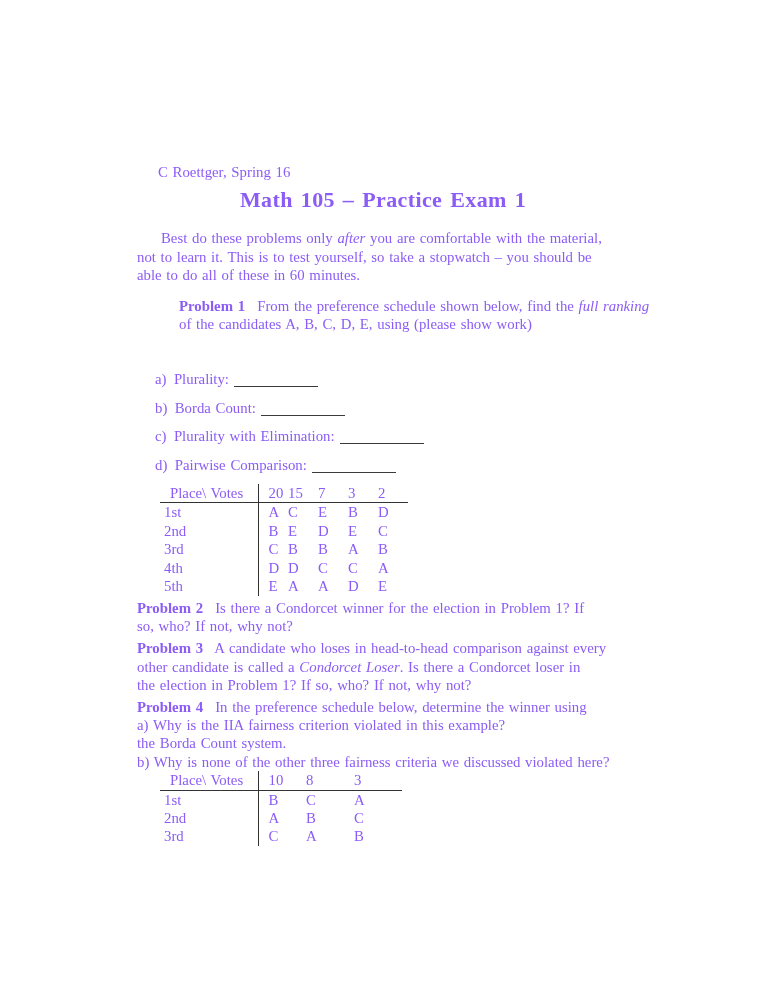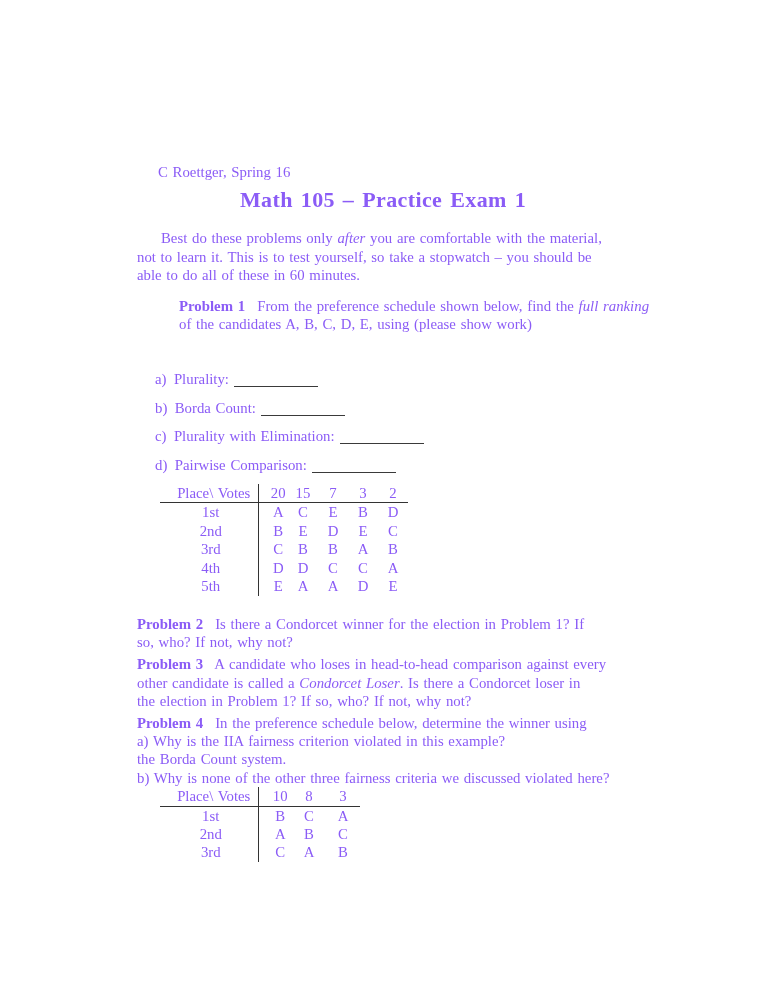--- a/index.html
+++ b/index.html
@@ -25,32 +25,32 @@
   .answer-item{margin-left:18px;margin-bottom:10px;white-space:nowrap;}
   .answer-item:last-child{margin-bottom:0;}
   .blank{
     display:inline-block;width:84px;height:10px;
     border-bottom:1.4px solid #3a3a3a;transform:translateY(3px);
     margin-left:5px;
   }
   table.pref{border-collapse:collapse;margin-left:23px;}
   table.pref td{
     padding:0;box-sizing:border-box;font-size:14.8px;line-height:18.4px;
-    text-align:center;vertical-align:top;white-space:nowrap;
+    text-align:left;vertical-align:top;white-space:nowrap;
   }
   table.pref td.lbl{width:98px;padding-left:4px;border-right:1.5px solid #333;}
   table.pref thead td.lbl{padding-left:10px;}
   table.pref thead td{border-bottom:1.5px solid #333;}
   .t1{margin-top:10px;}
   .t1 td.first{width:40px;padding-left:10px;}
   .t1 td.num{width:30px;}
   .t2{margin-top:0px;}
   .t2 td.first{width:44px;padding-left:10px;}
-  .t2 td.num{width:34px;}
-  .p2{margin-top:19px;}
+  .t2 td.num{width:48px;}
+  .p2{margin-top:3px;}
   .p3{margin-top:4px;}
   .p4{margin-top:3px;}
 </style>
 </head>
 <body>
 
 <div class="page">
   <div class="content">
 
     <div class="byline">C Roettger, Spring 16</div>

